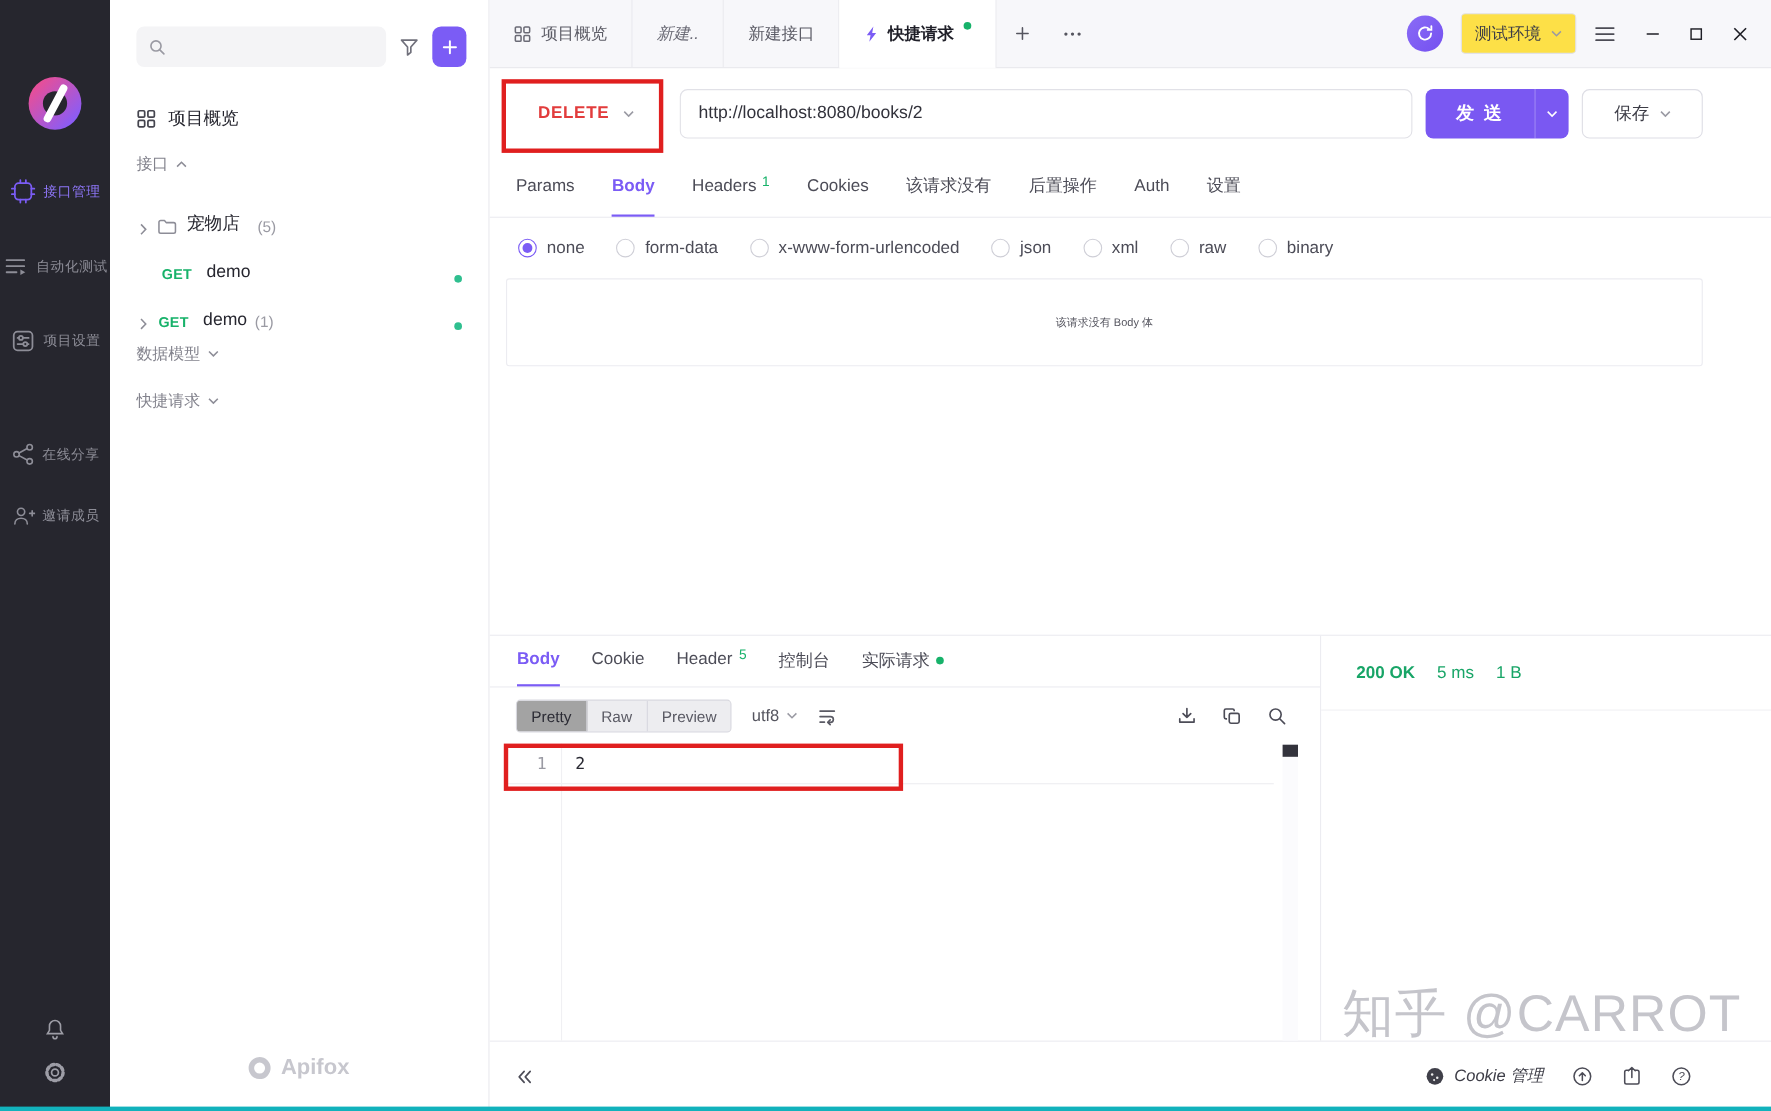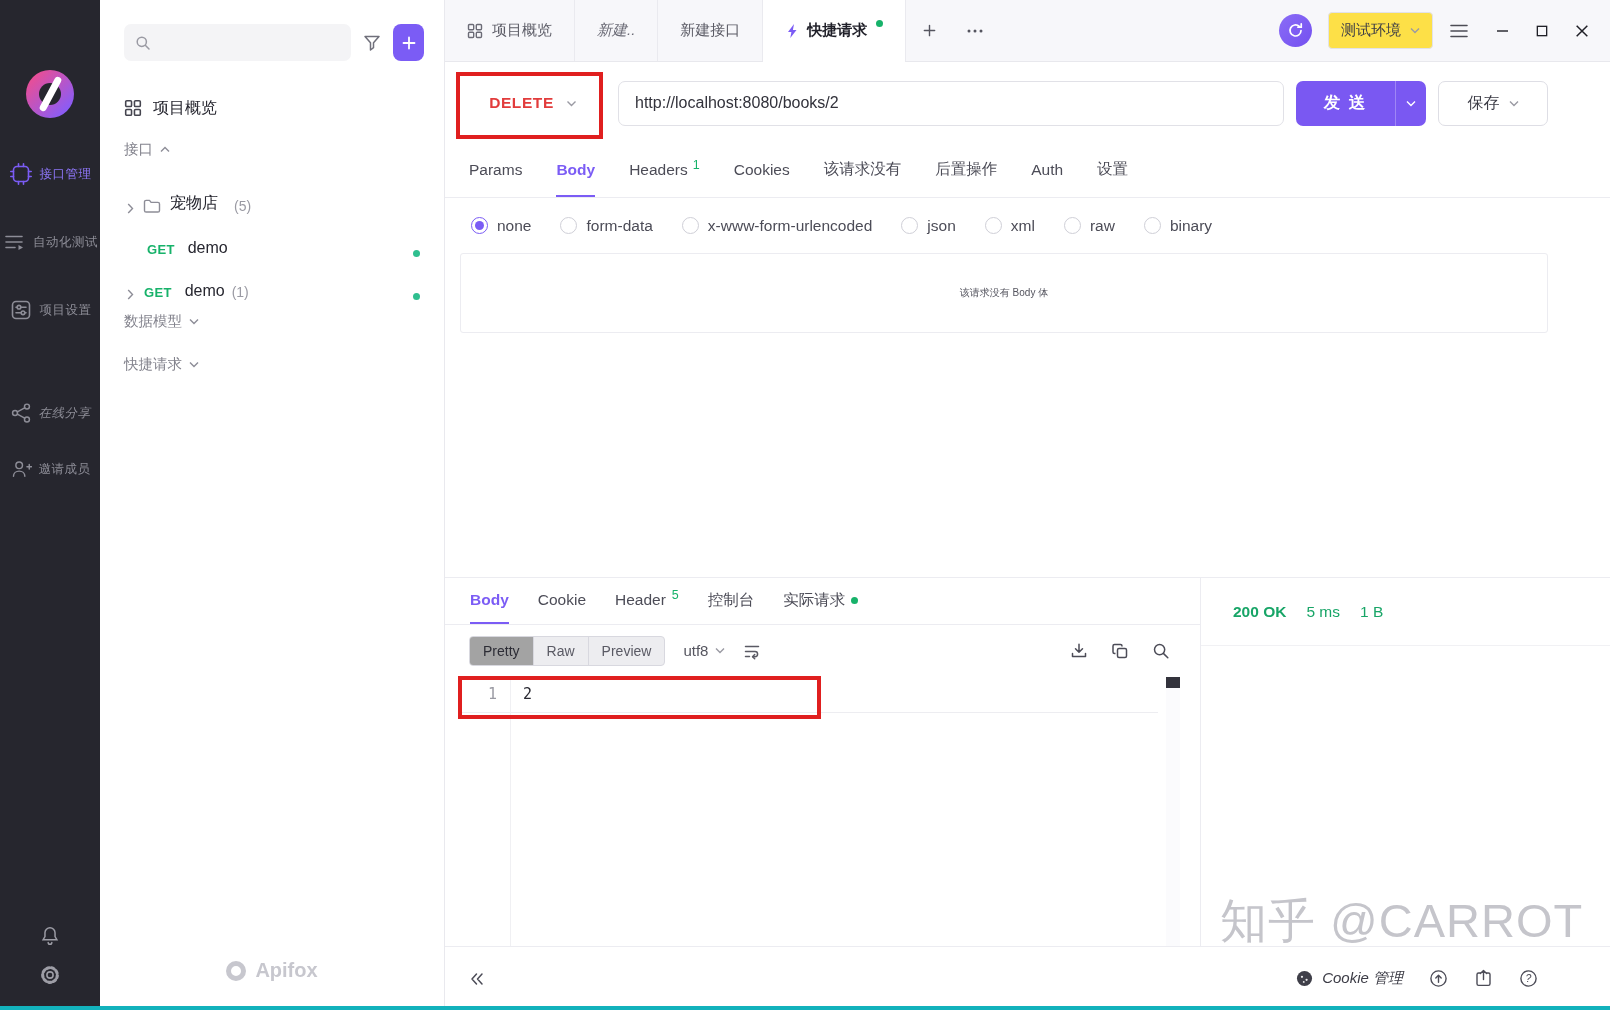--- a/index.html
+++ b/index.html
@@ -10,21 +10,21 @@
   
   .rail { flex:0 0 100px; width:100px; background:#26262e; display:flex; flex-direction:column; align-items:center; }
   .logo { margin-top:70px; width:48px; height:48px; border-radius:50%; background:linear-gradient(135deg,#f14d8e 8%,#8a5cf6 85%); position:relative; cursor:pointer; }
   .logo::after { content:""; position:absolute; inset:13px; border-radius:50%; background:#26262e; z-index:1; }
   .logo-slash { position:absolute; left:21px; top:5px; width:7px; height:38px; background:#fff; transform:rotate(28deg); border-radius:4px; z-index:2; }
   .rail-item { display:flex; align-items:center; gap:7px; margin-top:44px; color:#8d8d97; cursor:pointer; }
   .rail-item svg { stroke:#8d8d97; fill:none; stroke-width:1.6; stroke-linecap:round; stroke-linejoin:round; }
   .rail-item.active { color:#8d75f6; }
   .rail-item.active svg { stroke:#7b5cf5; }
   .rlabel { font-size:12.5px; letter-spacing:.5px; }
-  .rail-gap { margin-top:80px !important;font-style:italic; }
+  .rail-gap { margin-top:80px !important; }
   .rail-bottom { margin-top:auto; margin-bottom:24px; display:flex; flex-direction:column; align-items:center; gap:17px; }
   .rail-bottom svg { stroke:#9d9da6; fill:none; stroke-width:1.6; stroke-linecap:round; cursor:pointer; }
 
   
   .sidebar { flex:0 0 345px; width:345px; background:#fff; border-right:1px solid #e9e9ee; position:relative; }
   .proj-row { display:flex; align-items:center; gap:10px; padding:30px 24px 0; }
   .proj-title { font-size:21px; font-weight:700; color:#1e1e27; }
   .search-row { display:flex; align-items:center; gap:12px; margin-top:24px; padding:0 20px 0 24px; }
   .search-box { flex:1; height:37px; background:#f4f4f6; border-radius:7px; display:flex; align-items:center; padding:0 11px; gap:8px; color:#9a9aa3; cursor:text; }
   .search-box input { border:none; outline:none; background:transparent; flex:1; font-size:14px; color:#33333c; font-family:inherit; }

